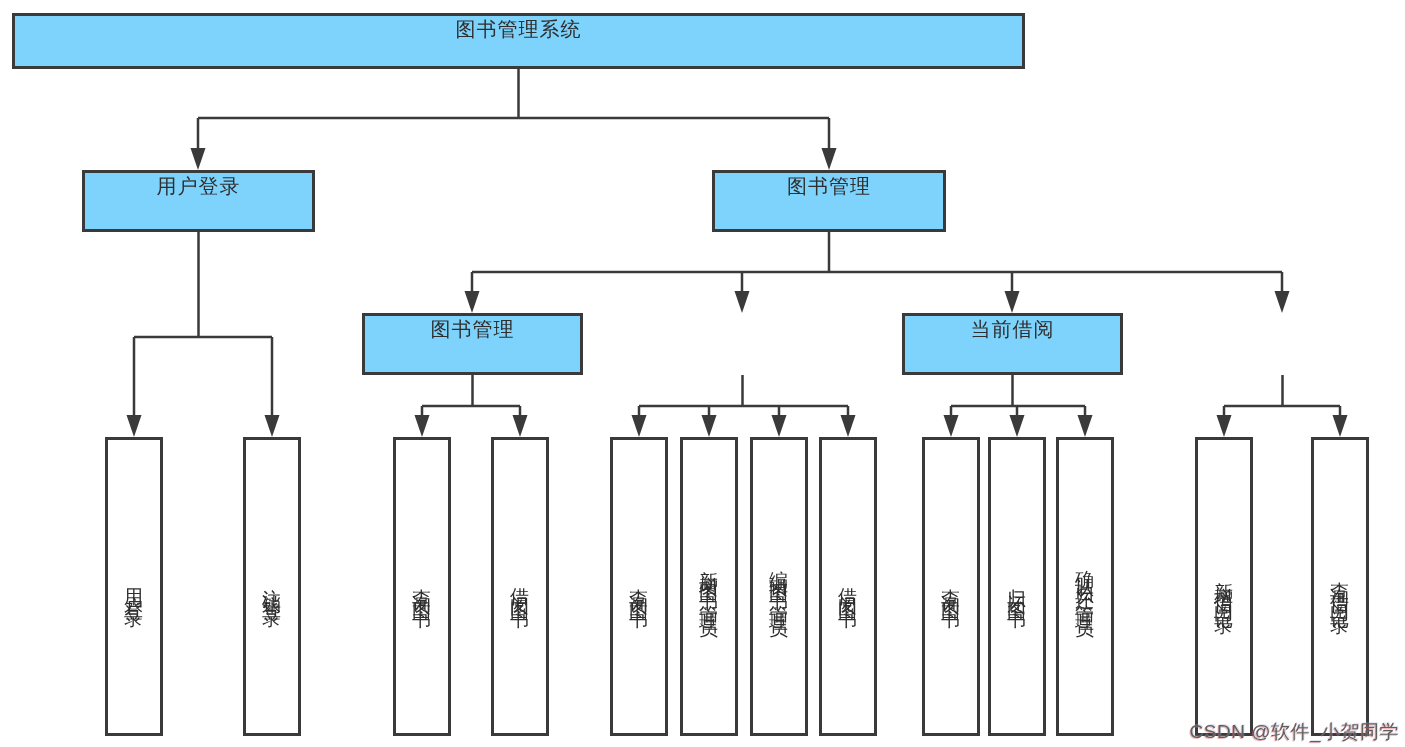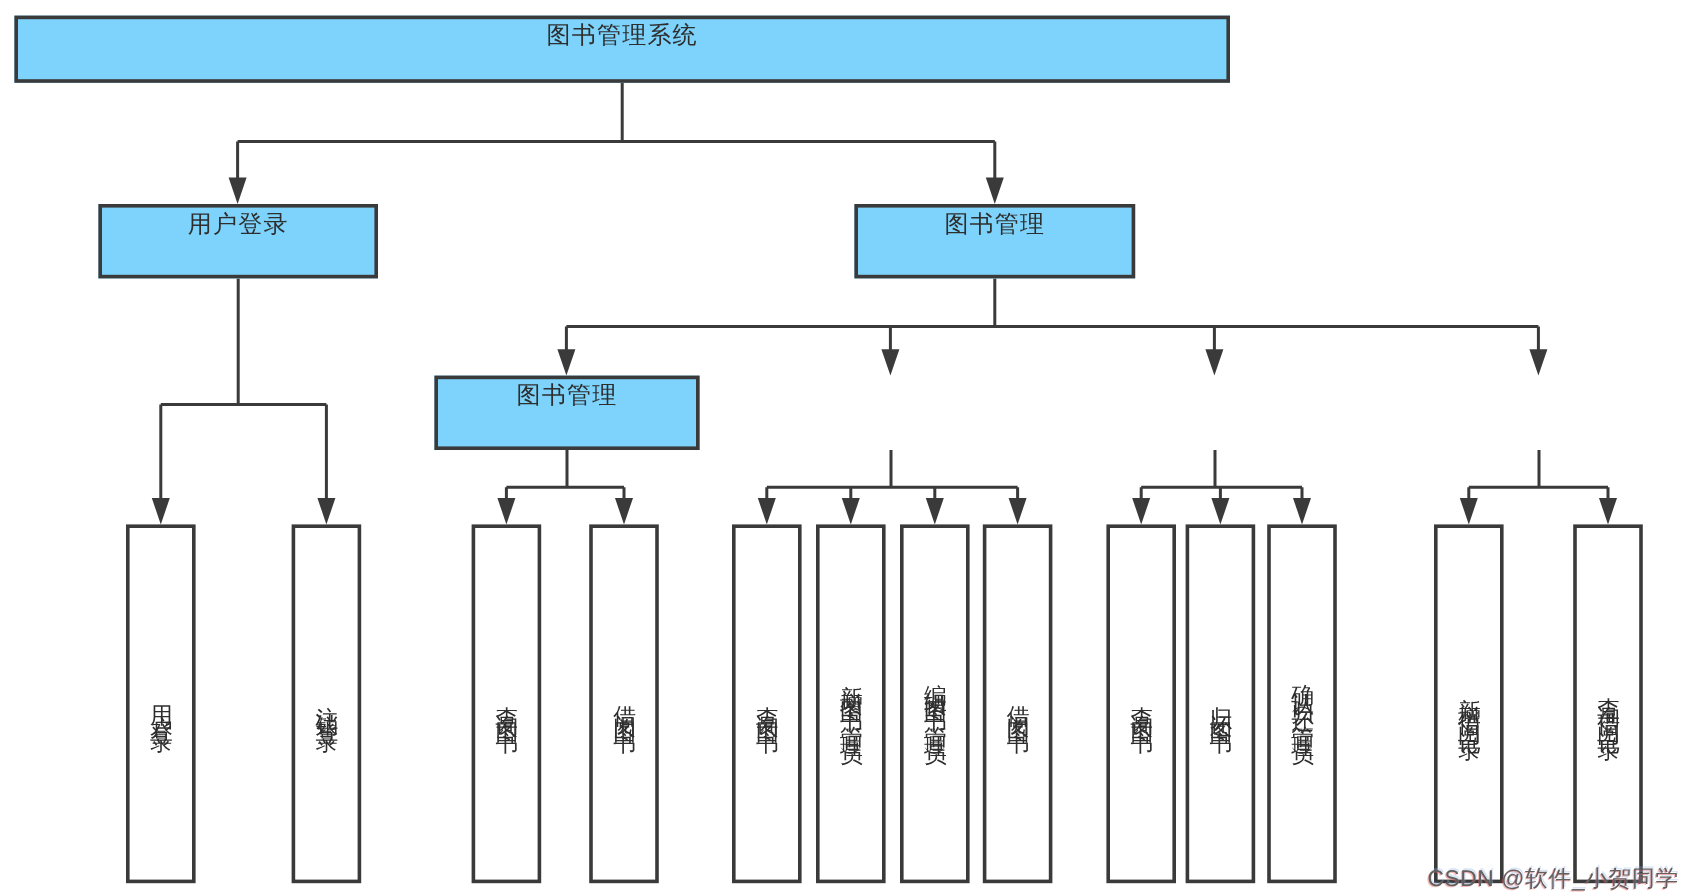--- a/index.html
+++ b/index.html
@@ -81,20 +81,23 @@
   <div class="node" style="left:82px;top:170px;width:233px;height:62px">
     <span>用户登录</span>
   </div>
   <div class="node" style="left:712px;top:170px;width:234px;height:62px">
     <span>图书管理</span>
   </div>
 
   <div class="node" style="left:362px;top:313px;width:221px;height:62px">
     <span>图书管理</span>
   </div>
+  <div class="node" style="left:902px;top:313px;width:221px;height:62px">
+    <span>当前借阅</span>
+  </div>
 
   <div class="leaf" style="left:105px;top:437px;width:58px;height:299px">
     <span>用户登录</span>
   </div>
   <div class="leaf" style="left:243px;top:437px;width:58px;height:299px">
     <span>注销登录</span>
   </div>
 
   <div class="leaf" style="left:393px;top:437px;width:58px;height:299px">
     <span>查询图书</span>

